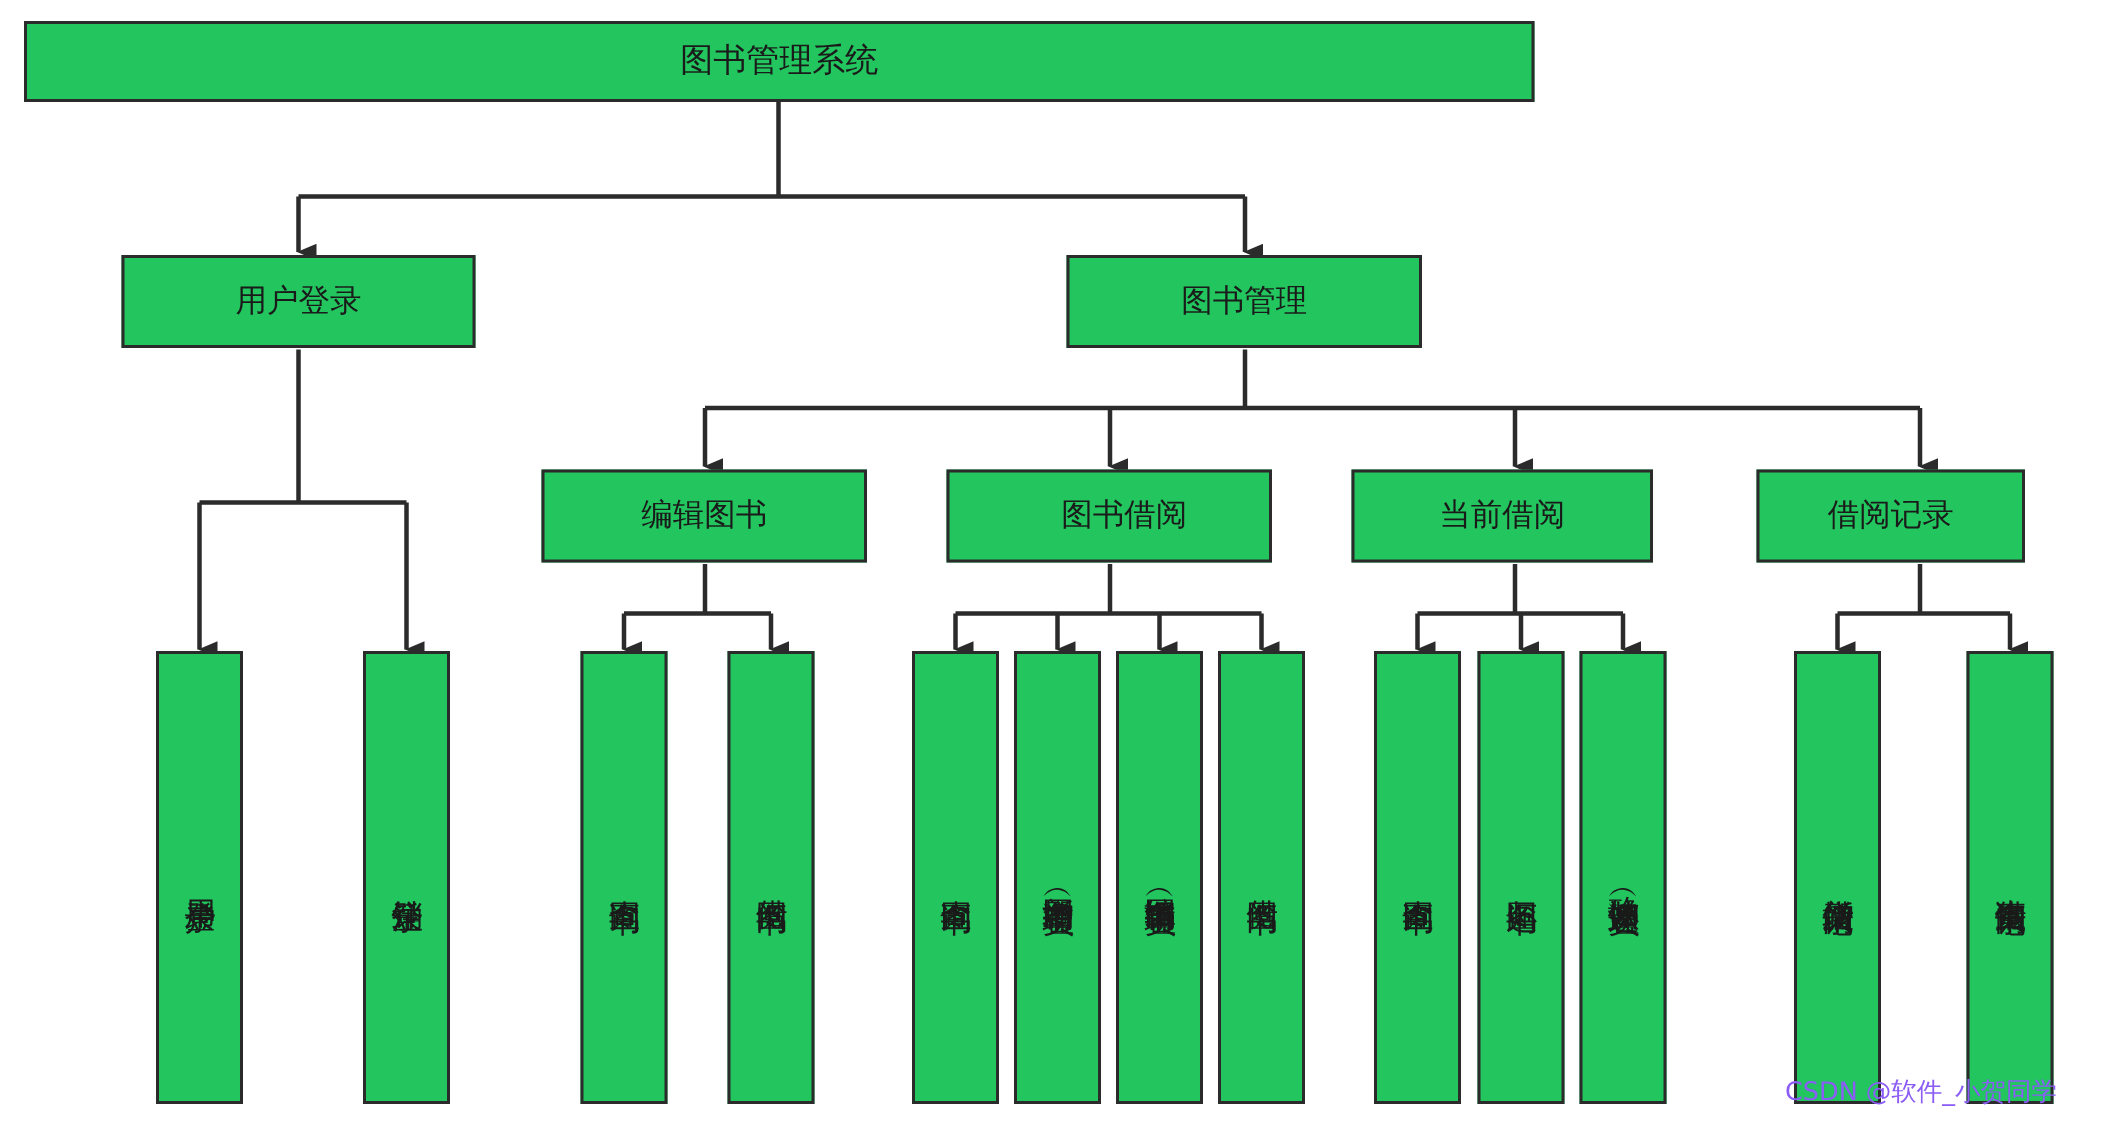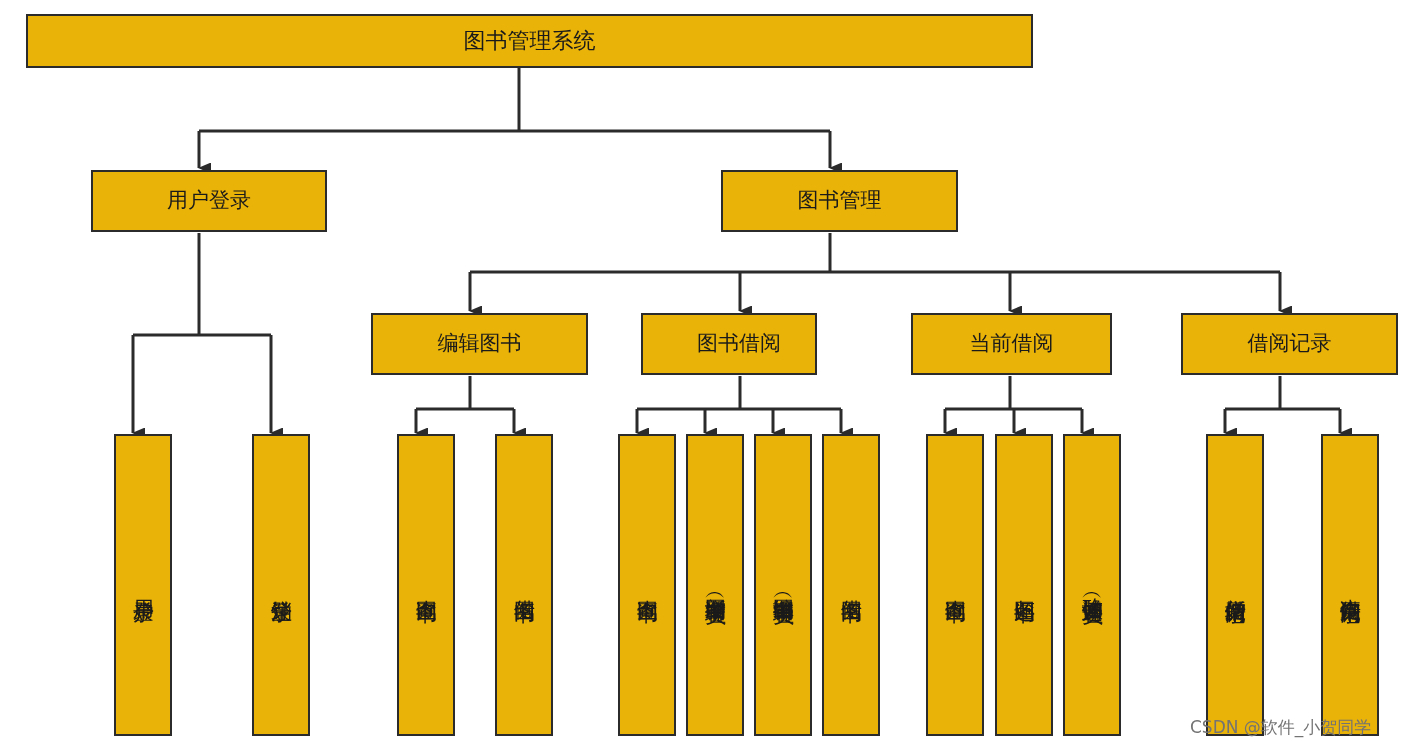--- a/index.html
+++ b/index.html
@@ -20,27 +20,26 @@
   svg#wires {
     position: absolute;
     left: 0;
     top: 0;
     width: 1405px;
     height: 747px;
   }
   .node {
     position: absolute;
     box-sizing: border-box;
-    background: #eab308;
+    background: #22c55e;
     border: 2px solid #2b2b2b;
     display: flex;
     align-items: center;
     justify-content: center;
     z-index: 5;
-    margin-left: 10px;
   }
   .node .label {
     color: #1a1a1a;
     line-height: 1.02;
     text-align: center;
     letter-spacing: 0px;
   }
   
   .node.h .label {
     font-size: 21px;
@@ -57,21 +56,21 @@
   .node.v .label {
     writing-mode: vertical-rl;
     text-orientation: upright;
     font-size: 21px;
     line-height: 1.0;
     white-space: nowrap;
     letter-spacing: 1px;
   }
   .watermark {
     position: absolute;
-    color: #737373;
+    color: #8b5cf6;
     font-size: 17px;
     white-space: nowrap;
     z-index: 20;
     font-family: "DejaVu Sans", "Liberation Sans", sans-serif;
   }
 </style>
 </head>
 <body>
 
 <div id="canvas">
@@ -137,29 +136,29 @@
   </div>
 
   <div class="node h" style="left:711px; top:170px; width:237px; height:62px;">
     <span class="label">图书管理</span>
   </div>
 
   <div class="node h" style="left:361px; top:313px; width:217px; height:62px;">
     <span class="label">编辑图书</span>
   </div>
 
-  <div class="node h" style="left:631px; top:313px; width:176px; height:62px;padding-left:20px;">
+  <div class="node h" style="left:631px; top:313px; width:217px; height:62px;padding-left:20px;">
     <span class="label">图书借阅</span>
   </div>
 
   <div class="node h" style="left:901px; top:313px; width:201px; height:62px;">
     <span class="label">当前借阅</span>
   </div>
 
-  <div class="node h" style="left:1171px; top:313px; width:217px; height:62px;align-items:center;">
+  <div class="node h" style="left:1171px; top:313px; width:179px; height:62px;align-items:center;">
     <span class="label">借阅记录</span>
   </div>
 
   <div class="node v" style="left:104px; top:434px; width:58px; height:302px;">
     <span class="label">用户登录</span>
   </div>
 
   <div class="node v" style="left:242px; top:434px; width:58px; height:302px;">
     <span class="label">注销登录</span>
   </div>

